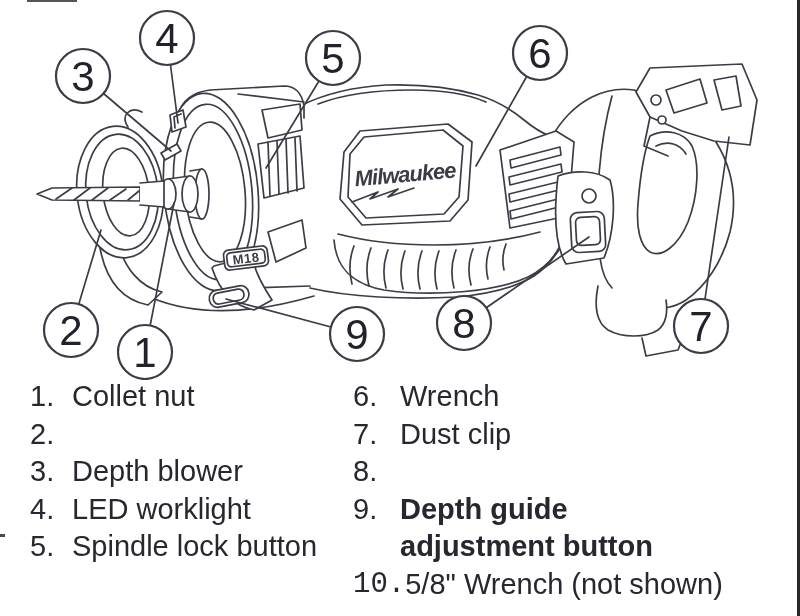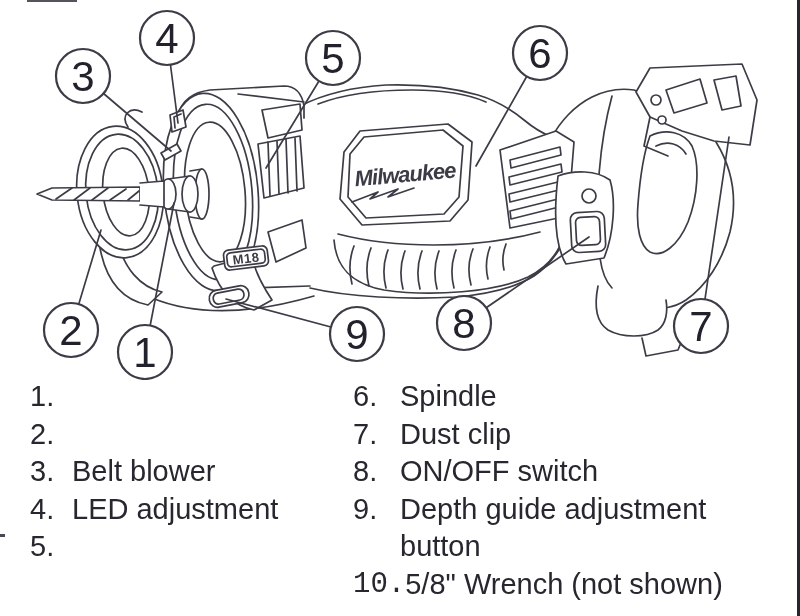--- a/index.html
+++ b/index.html
@@ -18,21 +18,21 @@
     font-size:29px;line-height:37.5px;color:#28272f;
   }
   .col{position:absolute;top:0;display:flex;flex-direction:column;}
   .col-left{left:30px;width:320px;}
   .col-right{left:353px;width:420px;}
   .row{display:flex;align-items:flex-start;}
   .col-left .num{flex:0 0 42px;}
   .col-right .num{flex:0 0 47px;}
   .row-tight .num{flex:0 0 auto;font-family:Liberation Mono, monospace;}
   .label{white-space:nowrap;}
-  .row-wrap .label{white-space:normal;max-width:322px;}
+  .row-wrap .label{white-space:normal;max-width:322px;font-weight:bold;}
   
   .edge-right{position:absolute;left:797px;top:0;width:3px;height:616px;background:#26262e;}
   .artifact-top{position:absolute;left:27px;top:0;width:50px;height:2px;background:#55545c;}
   .artifact-left{position:absolute;left:0;top:534px;width:5px;height:3px;background:#4a4952;}
 </style>
 </head>
 <body>
 
 <div class="page">
 
@@ -204,48 +204,49 @@
           <text class="callout-num" x="357" y="349" text-anchor="middle" stroke="none">9</text>
         </g>
       </g>
     </g>
   </svg>
 
   <div class="parts-list">
     <div class="col col-left">
       <div class="row">
         <span class="num">1.</span>
+        <span class="label">Collet nut</span>
       </div>
       <div class="row">
         <span class="num">2.</span>
       </div>
       <div class="row">
         <span class="num">3.</span>
-        <span class="label">Belt blower</span>
+        <span class="label">Depth blower</span>
       </div>
       <div class="row">
         <span class="num">4.</span>
-        <span class="label">LED adjustment</span>
+        <span class="label">LED worklight</span>
       </div>
       <div class="row">
         <span class="num">5.</span>
+        <span class="label">Spindle lock button</span>
       </div>
     </div>
     <div class="col col-right">
       <div class="row">
         <span class="num">6.</span>
-        <span class="label">Spindle</span>
+        <span class="label">Wrench</span>
       </div>
       <div class="row">
         <span class="num">7.</span>
         <span class="label">Dust clip</span>
       </div>
       <div class="row">
         <span class="num">8.</span>
-        <span class="label">ON/OFF switch</span>
       </div>
       <div class="row row-wrap">
         <span class="num">9.</span>
         <span class="label">Depth guide adjustment button</span>
       </div>
       <div class="row row-tight">
         <span class="num">10.</span>
         <span class="label">5/8" Wrench (not shown)</span>
       </div>
     </div>

